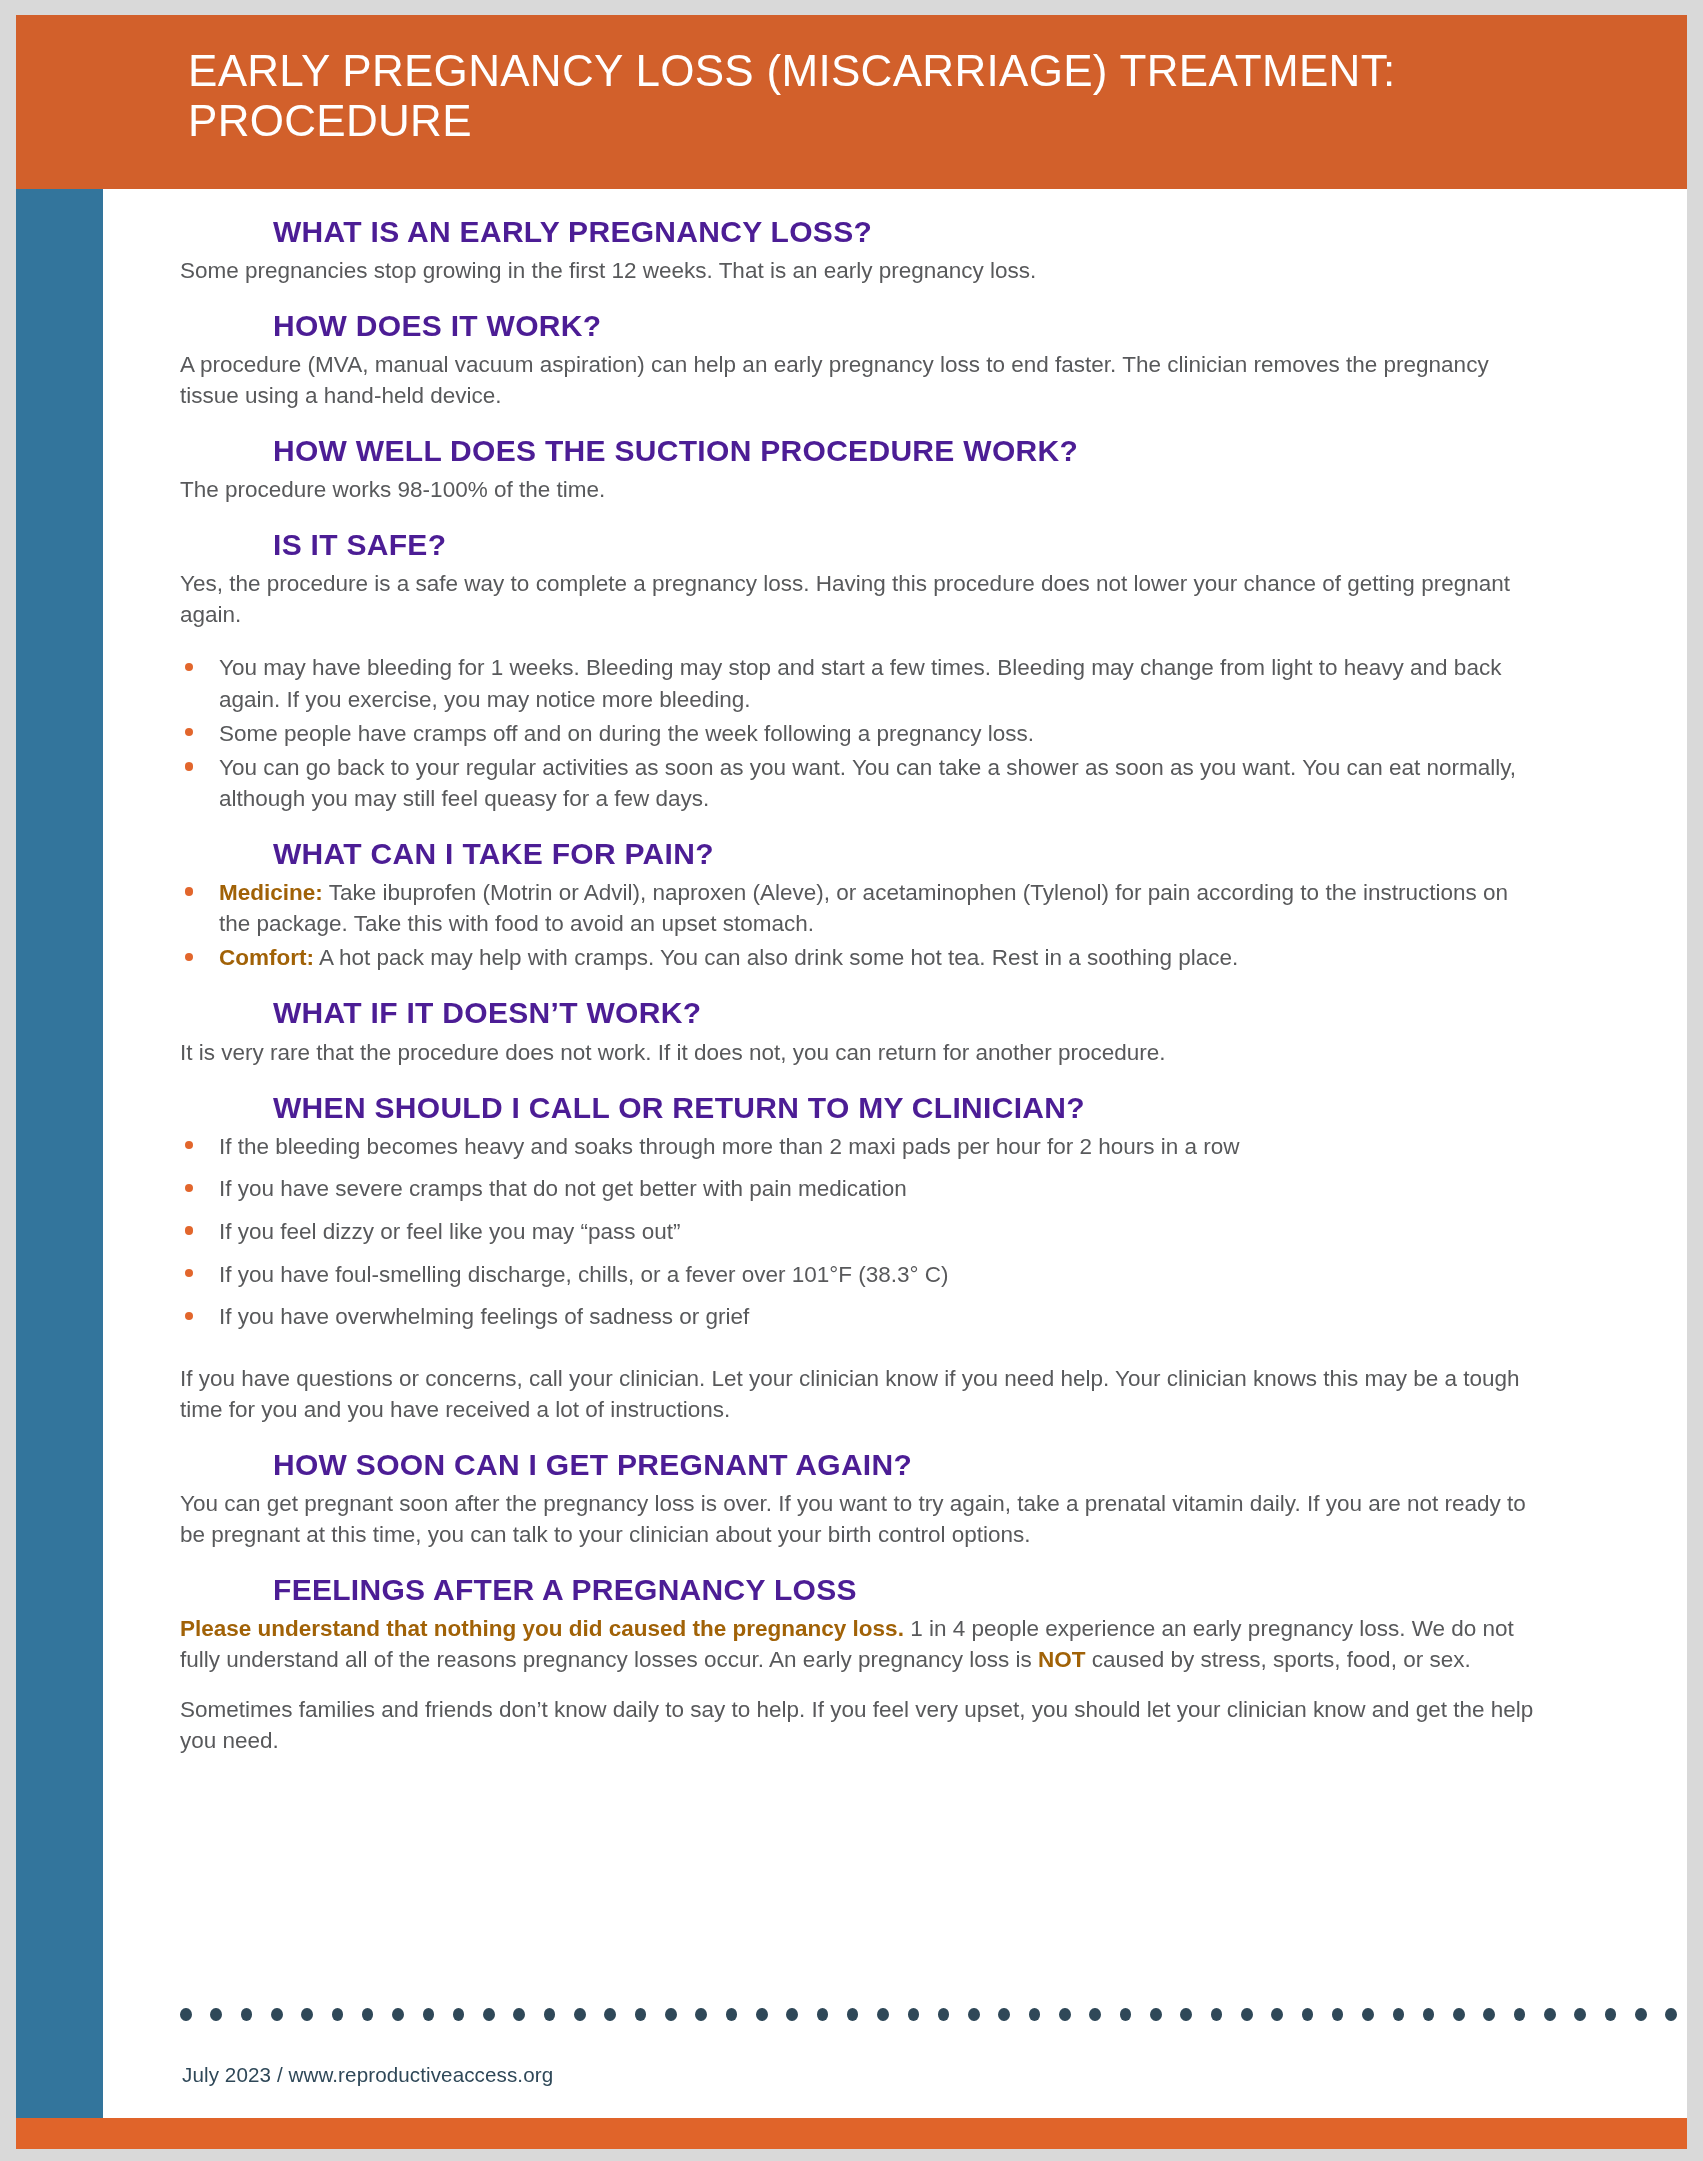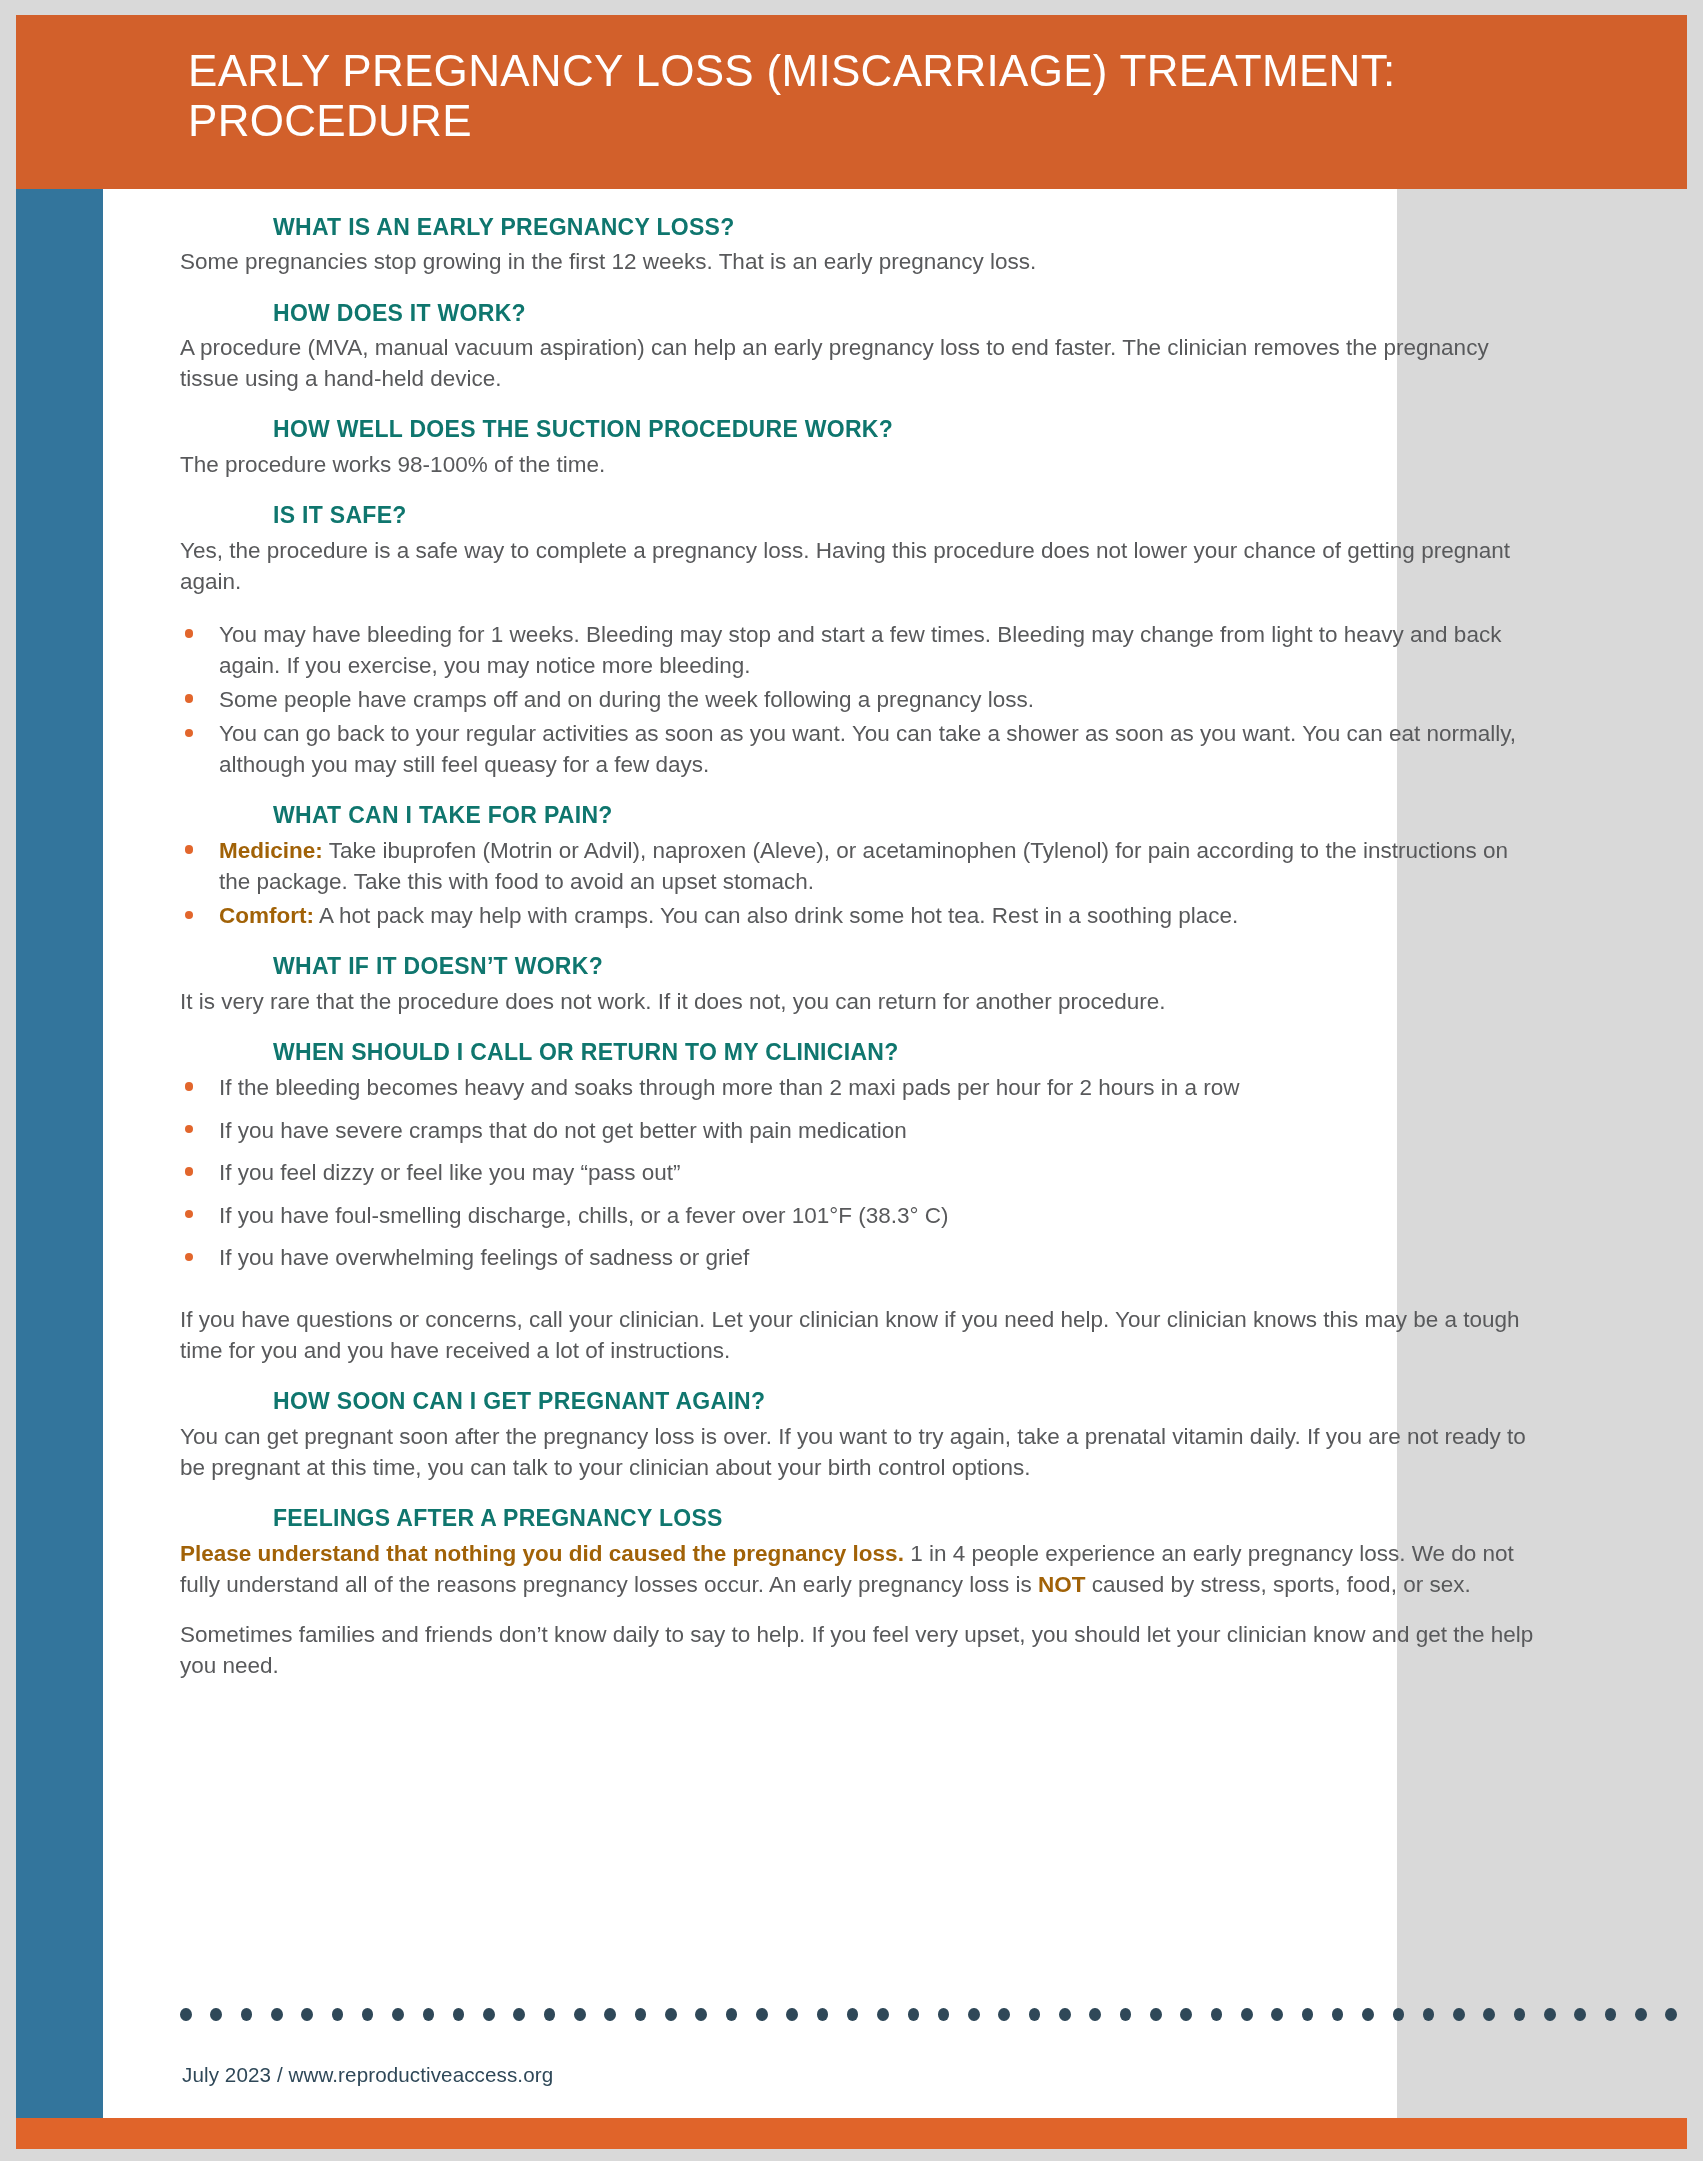--- a/index.html
+++ b/index.html
@@ -11,21 +11,21 @@
     width: 1703px;
     height: 2161px;
     font-family: "Liberation Sans", sans-serif;
     overflow: hidden;
   }
 
   .page {
     position: absolute;
     left: 16px;
     top: 14.8px;
-    width: 1381px;
+    width: 1671px;
     height: 2134px;
     background: #ffffff;
   }
 
   
   .header-band {
     position: absolute;
     left: 0;
     top: 0;
     width: 1671px;
@@ -68,22 +68,22 @@
   .content {
     position: absolute;
     left: 164px;
     top: 199px;
     width: 1355px;
   }
 
   h2.section-head {
     margin: 0 0 5.1px 0;
     padding-left: 93px;
-    color: #0f766e;
-    font-size: 23px;
+    color: #4c1d95;
+    font-size: 30px;
     font-weight: 700;
     letter-spacing: 0.3px;
     line-height: 1.2;
   }
 
   p.para {
     margin: 0;
     color: #58595b;
     font-size: 22.5px;
     line-height: 1.38;

